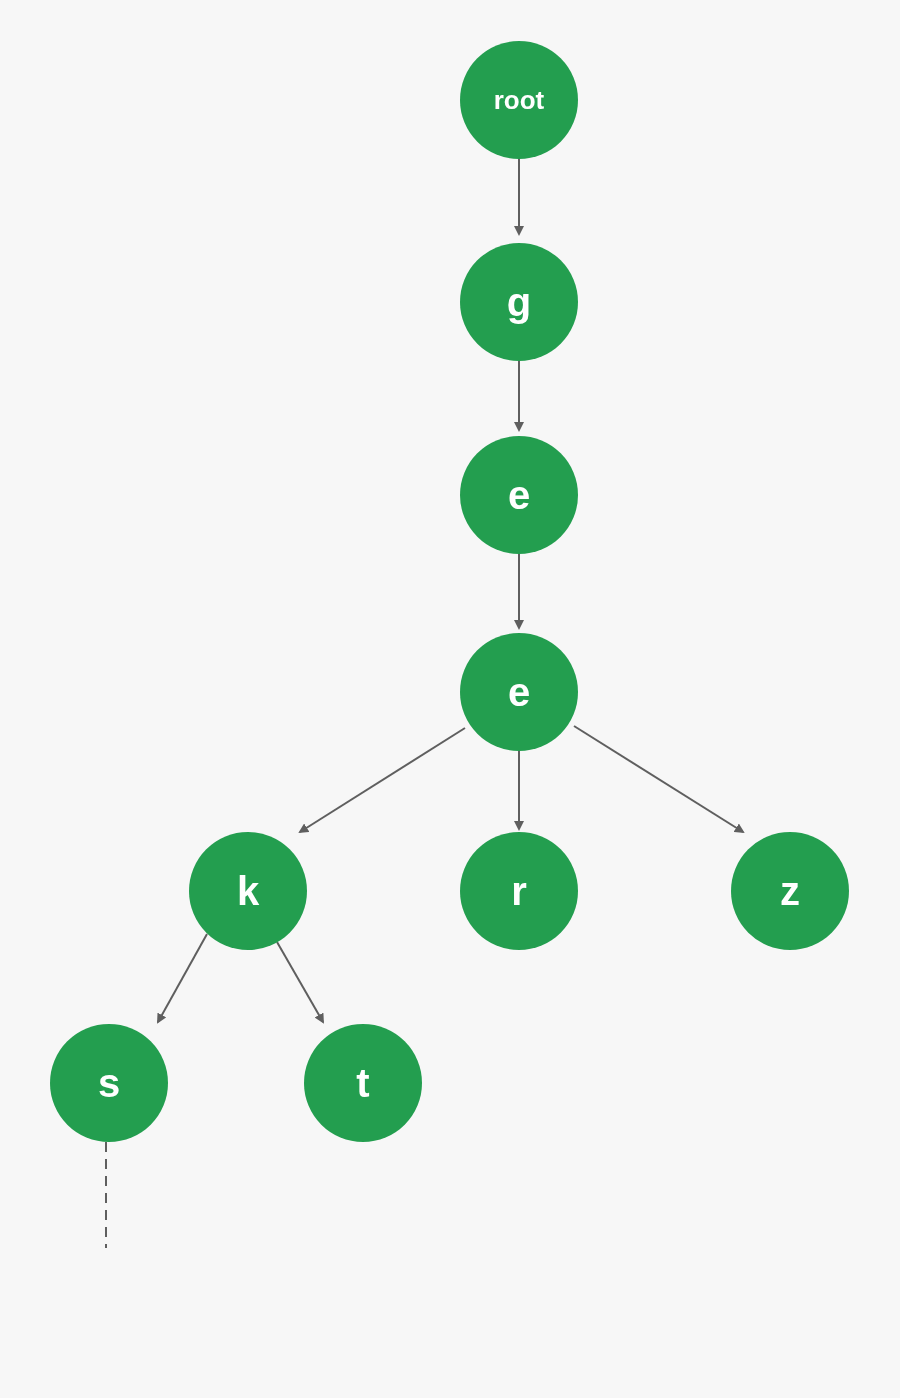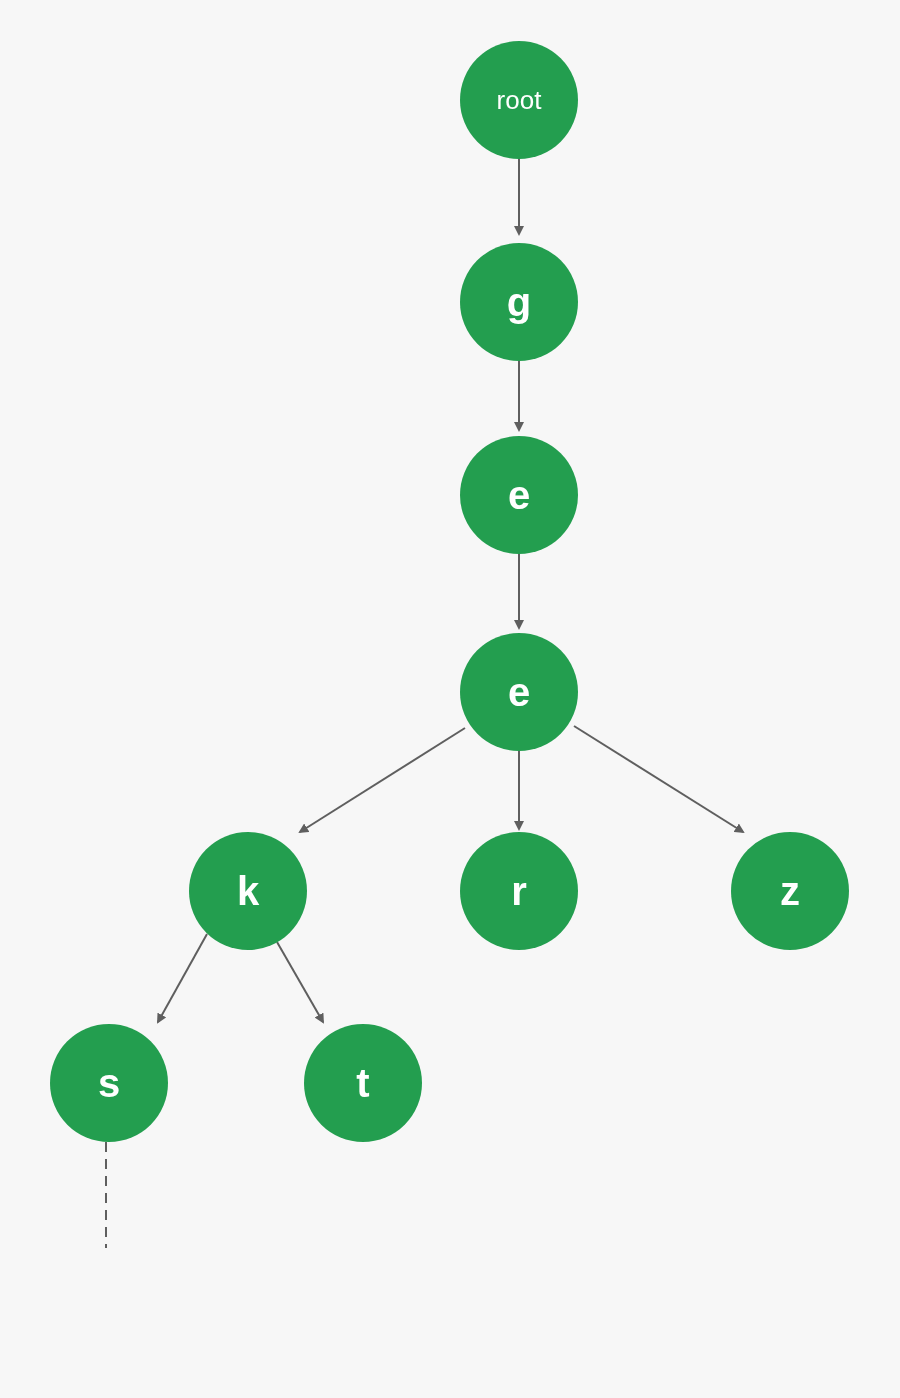--- a/index.html
+++ b/index.html
@@ -1,20 +1,20 @@
 <!DOCTYPE html>
 <html><head>
 <meta charset="utf-8">
 <style>
   html, body { margin:0; padding:0; }
   body { width:900px; height:1398px; background:#f7f7f7; position:relative; overflow:hidden; font-family:"Liberation Sans", sans-serif; }
   svg.edges { position:absolute; left:0; top:0; }
   .node { position:absolute; width:118px; height:118px; border-radius:50%; background:#239e4f; color:#fff;
           display:flex; align-items:center; justify-content:center; font-weight:bold; font-size:40px; line-height:1; }
-  .node.root { font-weight:normal; font-size:26px;text-align:right; }
+  .node.root { font-weight:bold; font-size:26px;text-align:right; }
 </style>
 </head>
 <body>
 
 <svg class="edges" width="900" height="1398">
   <defs>
     <marker id="arrow" markerWidth="10" markerHeight="10" refX="8" refY="5" orient="auto" markerUnits="userSpaceOnUse">
       <path d="M0,0 L10,5 L0,10 z" fill="#5f5f5f"></path>
     </marker>
   </defs>

